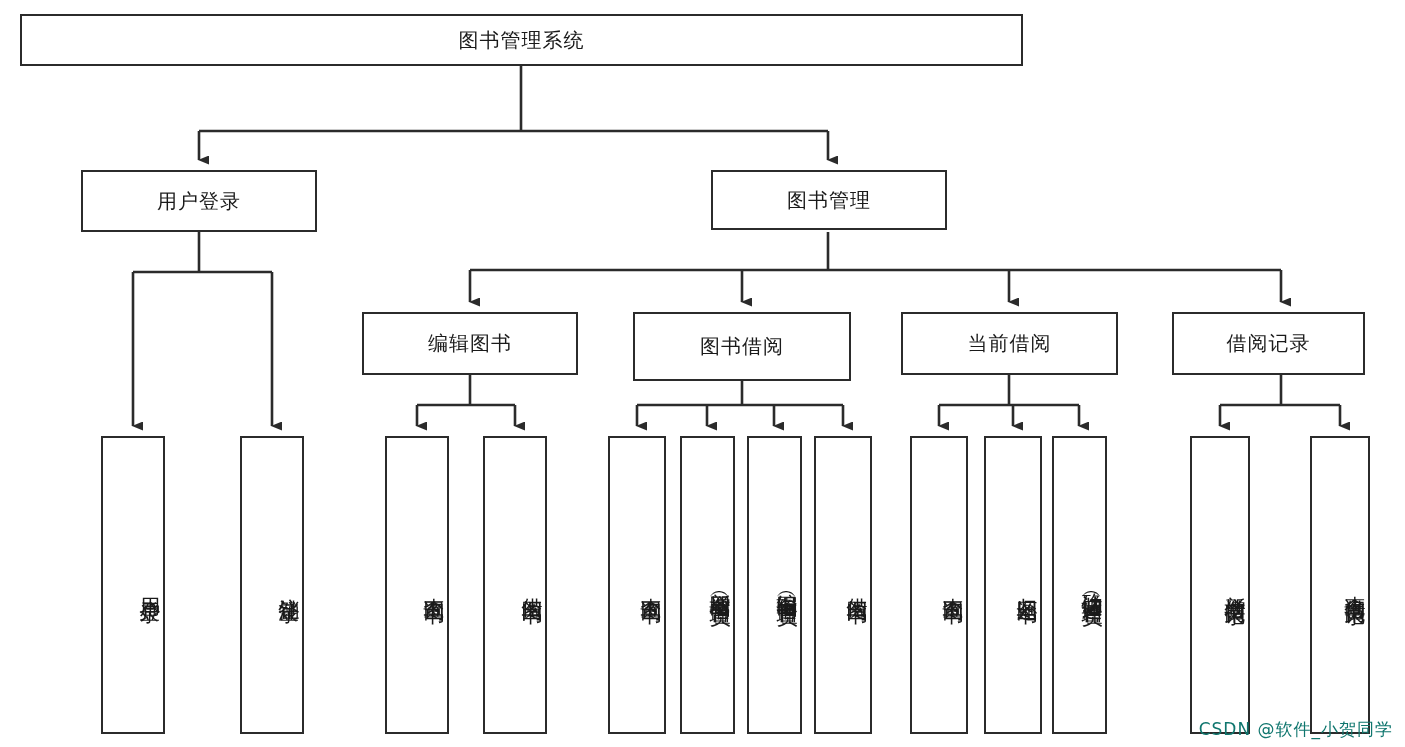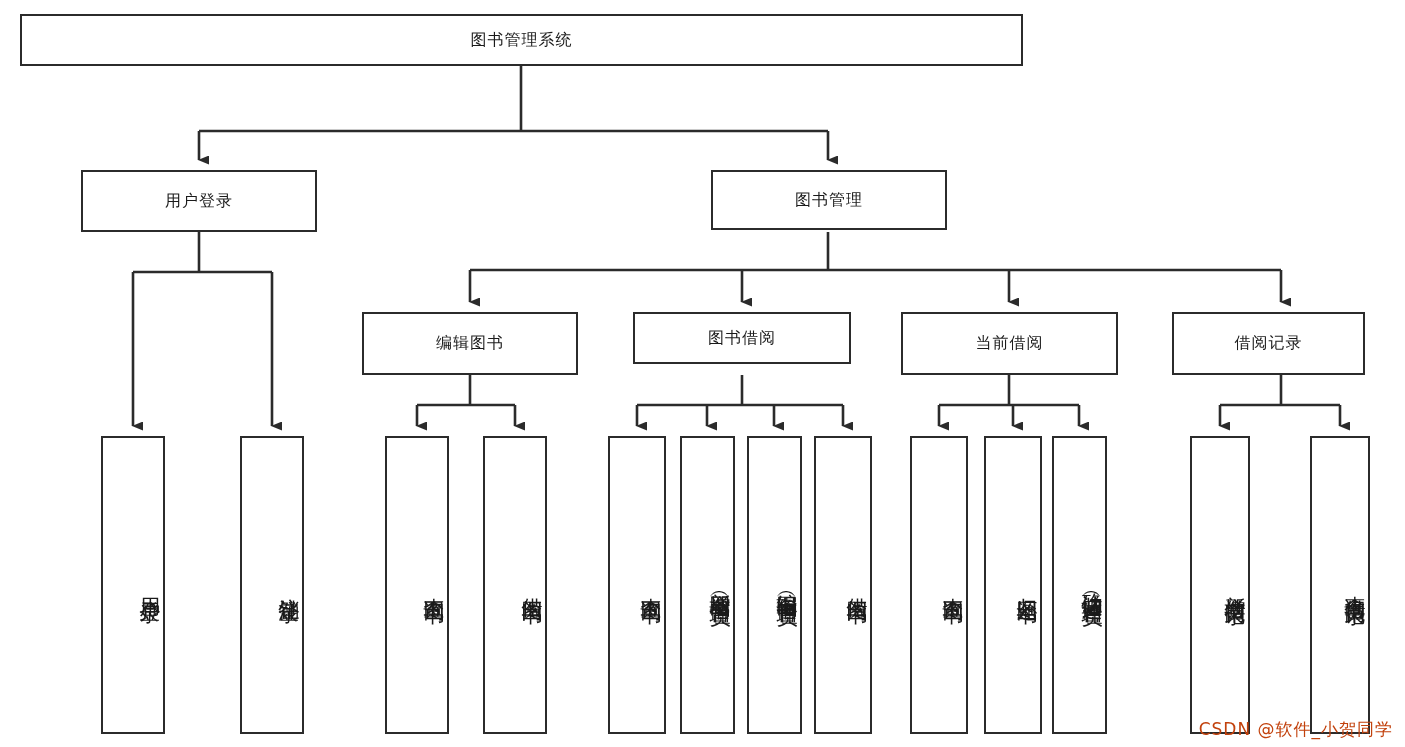--- a/index.html
+++ b/index.html
@@ -3,28 +3,28 @@
 <meta charset="utf-8">
 <style>
   html,body{margin:0;padding:0;background:#ffffff;}
   body{width:1405px;height:747px;overflow:hidden;
        font-family:"DejaVu Sans","Liberation Sans",sans-serif;}
   #stage{position:relative;width:1405px;height:747px;background:#fff;}
   svg#wires{position:absolute;left:0;top:0;width:1405px;height:747px;}
   .node{position:absolute;box-sizing:border-box;background:#ffffff;
         border:2.5px solid #2b2b2b;display:flex;align-items:center;
         justify-content:center;color:#1a1a1a;}
-  .node.h{font-size:16px;letter-spacing:1px;}
+  .node.h{font-size:20px;letter-spacing:1px;}
   .node.v{writing-mode:vertical-rl;text-orientation:upright;
           font-size:21px;line-height:1.28;letter-spacing:2px;
           padding-top:12px;padding-bottom:12px;
           align-items:flex-start;justify-content:center;}
   .node.v span{display:block;white-space:normal;}
   #watermark{position:absolute;right:12px;bottom:6px;font-size:17px;
-             color:#c2410c;letter-spacing:1px;white-space:nowrap;}
+             color:#0f766e;letter-spacing:1px;white-space:nowrap;}
 </style>
 </head>
 <body>
 
 <div id="stage">
 
   <svg id="wires" viewBox="0 0 1405 747" xmlns="http://www.w3.org/2000/svg">
     <defs>
       <marker id="arw" markerWidth="9" markerHeight="11" refX="4.5" refY="10" orient="auto" markerUnits="userSpaceOnUse">
         <path d="M0,0 L9,0 L4.5,11 Z" fill="#2b2b2b"></path>
@@ -81,21 +81,21 @@
   <div class="node h" style="left: 81px; top: 170px; width: 236px; height: 62px;">
     <span>用户登录</span>
   </div>
   <div class="node h" style="left: 711px; top: 170px; width: 236px; height: 60px;">
     <span>图书管理</span>
   </div>
 
   <div class="node h" style="left: 362px; top: 312px; width: 216px; height: 63px;">
     <span>编辑图书</span>
   </div>
-  <div class="node h" style="left: 633px; top: 312px; width: 218px; height: 52px;">
+  <div class="node h" style="left: 633px; top: 312px; width: 218px; height: 69px;">
     <span>图书借阅</span>
   </div>
   <div class="node h" style="left: 901px; top: 312px; width: 217px; height: 63px; text-align: center;">
     <span>当前借阅</span>
   </div>
   <div class="node h" style="left: 1172px; top: 312px; width: 193px; height: 63px;">
     <span>借阅记录</span>
   </div>
 
   <div class="node v" style="left: 101px; top: 436px; width: 64px; height: 298px;">

